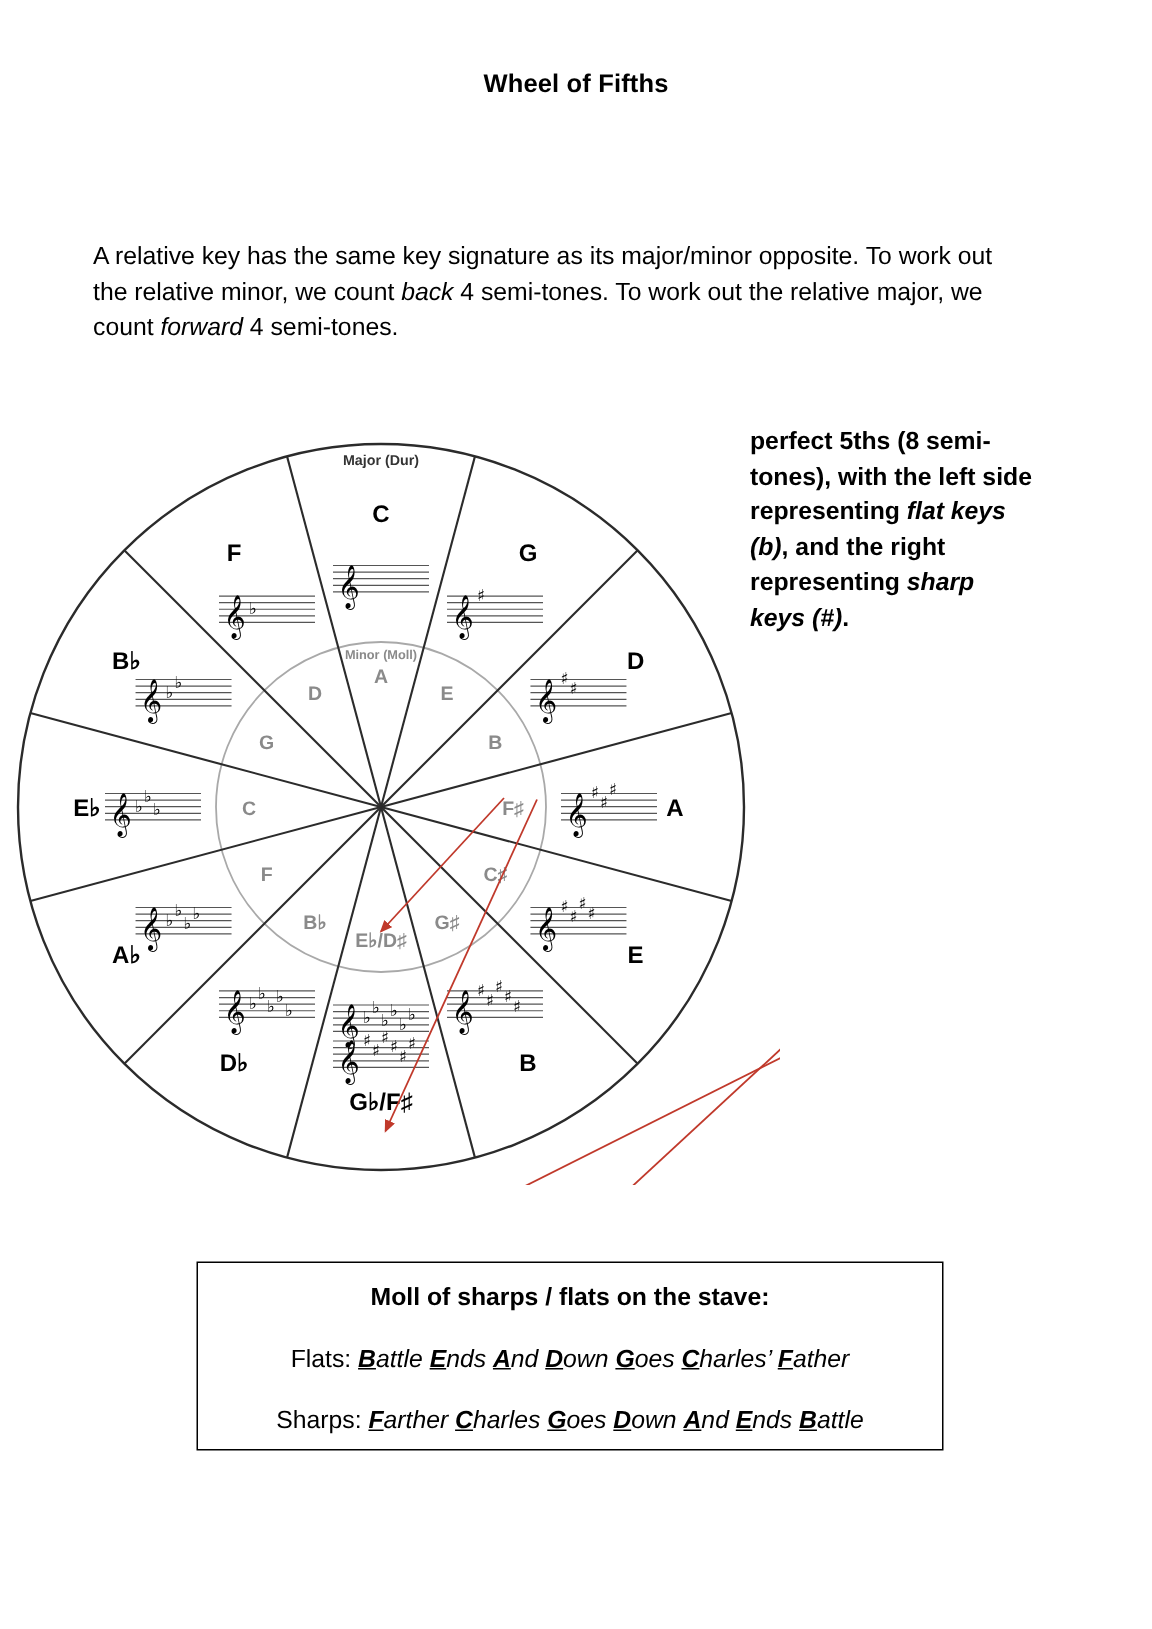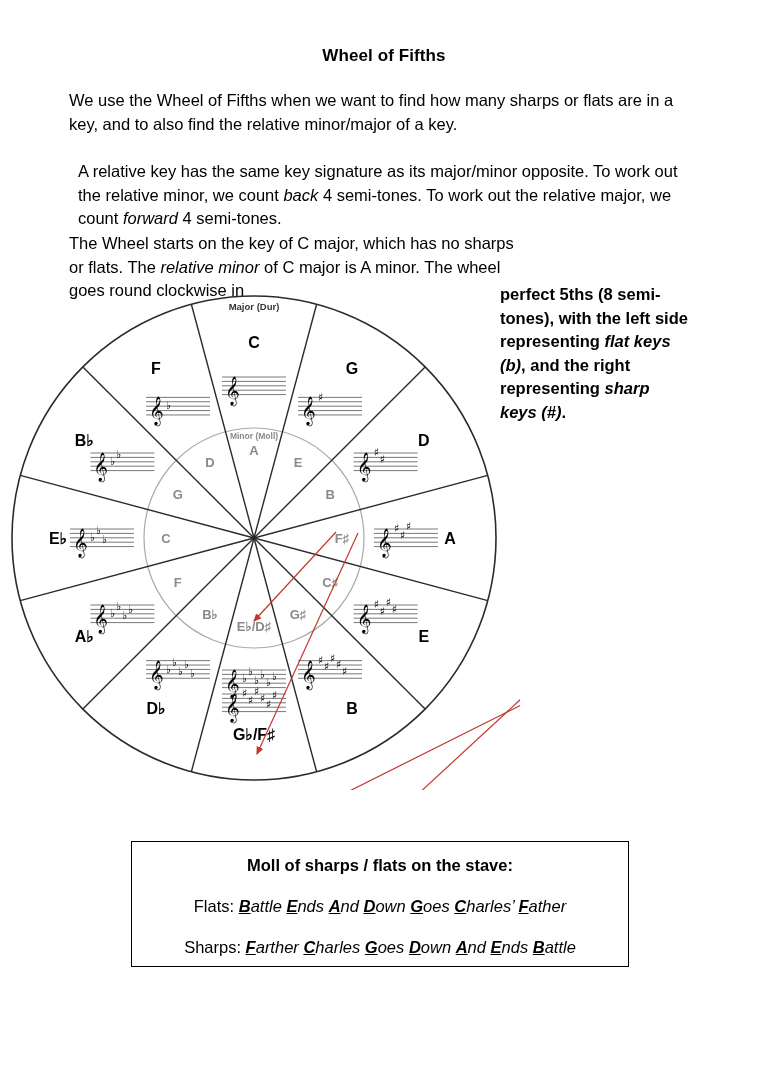--- a/index.html
+++ b/index.html
@@ -19,21 +19,21 @@
     letter-spacing:0.1px;
   }
 
   .para{
     position:absolute;
     font-size:16.5px;
     line-height:23.5px;
     color:#000;
   }
   .p1{left:69px;top:89px;width:610px;}
-  .p2{left:78px;top:160px;width:610px;}
+  .p2{left:62px;top:160px;width:610px;}
   .p3{left:69px;top:232px;width:450px;}
   .p4{left:500px;top:283px;width:190px;font-weight:bold;}
   .it{font-style:italic;}
 
   
   #wheel{position:absolute;left:0px;top:290px;width:520px;height:500px;}
 
   
   .mnemo-box{
     position:absolute;left:131px;top:841px;width:498px;height:126px;
@@ -53,31 +53,25 @@
   .mnemo-line .wd b{font-style:italic;font-weight:bold;text-decoration:underline;}
   .lead{font-style:normal;}
 </style>
 </head>
 <body>
 
 <div id="page">
 
   <div class="title">Wheel of Fifths</div>
 
-  <div class="para p1">
-    <span>We use the Wheel of Fifths when we want to find how many sharps or flats are in a key, and to also find the relative minor/major of a key.</span>
-  </div>
 
   <div class="para p2">
     <span>A relative key has the same key signature as its major/minor opposite. To work out the relative minor, we count </span><span class="it">back</span><span> 4 semi-tones. To work out the relative major, we count </span><span class="it">forward</span><span> 4 semi-tones.</span>
   </div>
 
-  <div class="para p3">
-    <span>The Wheel starts on the key of C major, which has no sharps or flats. The </span><span class="it">relative minor</span><span> of C major is A minor. The wheel goes round clockwise in</span>
-  </div>
 
   <div class="para p4">
     <span>perfect 5ths (8 semi-tones), with the left side representing </span><span class="it">flat keys (b)</span><span>, and the right representing </span><span class="it">sharp keys (#)</span><span>.</span>
   </div>
 
   <svg id="wheel" viewBox="0 0 520 500">
       <circle cx="254" cy="248" r="242" fill="none" stroke="#2b2b2b" stroke-width="1.6"></circle>
       <circle cx="254" cy="248" r="110" fill="none" stroke="#a9a9a9" stroke-width="1.2"></circle>
       <line x1="254" y1="248" x2="316.63420891481" y2="14.245950038045464" stroke="#2b2b2b" stroke-width="1.4"></line>
       <line x1="254" y1="248" x2="425.1198410471445" y2="76.88015895285551" stroke="#2b2b2b" stroke-width="1.4"></line>

